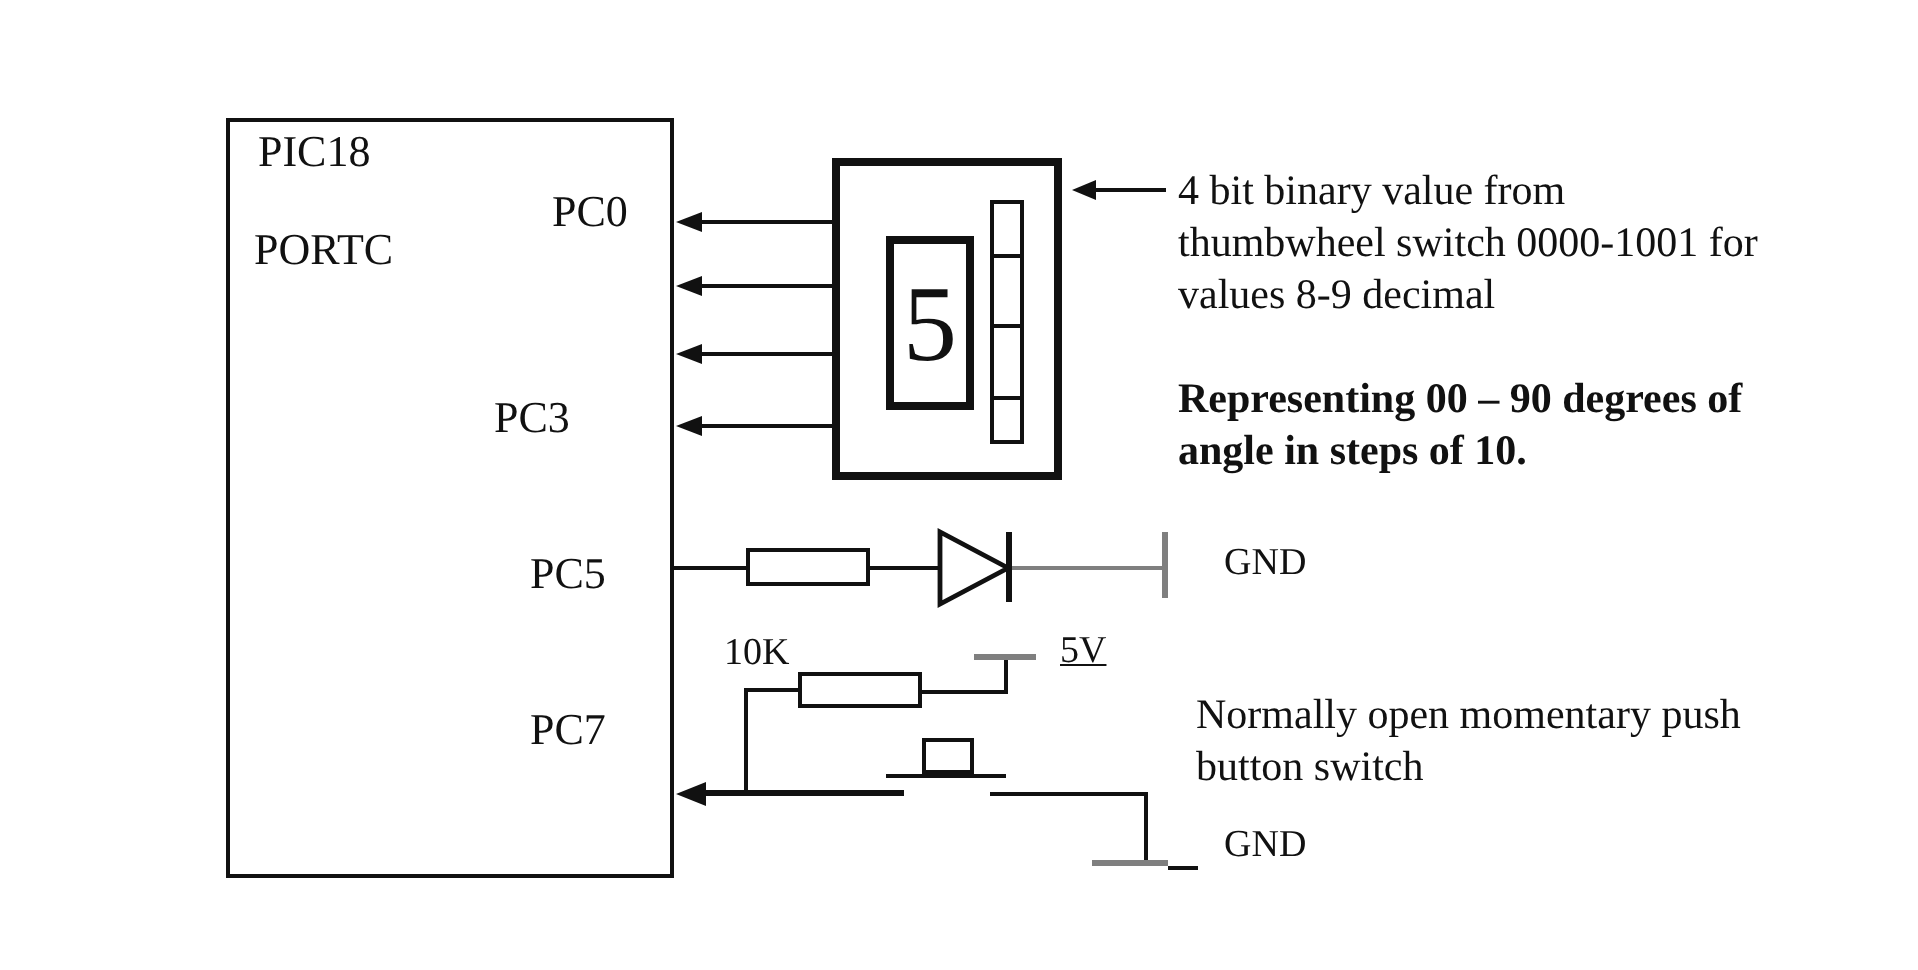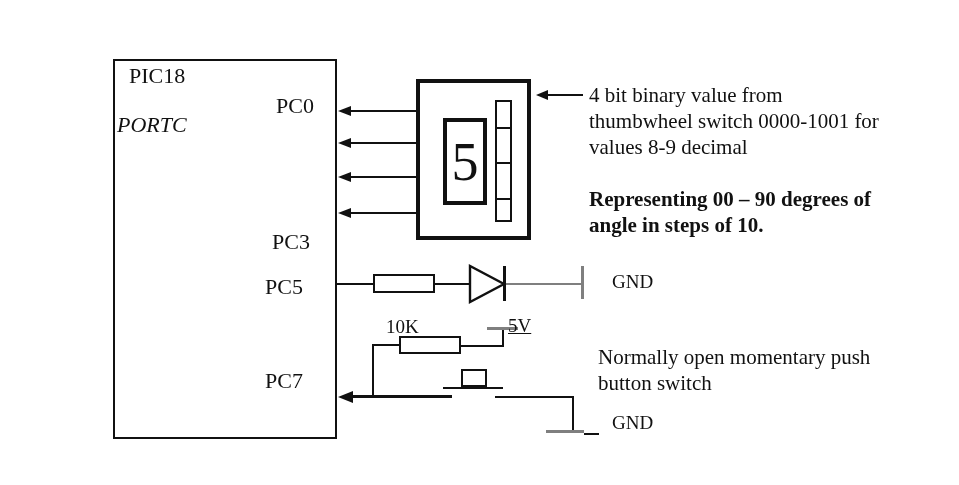--- a/index.html
+++ b/index.html
@@ -29,25 +29,25 @@
     display:flex;align-items:center;justify-content:center;font-size:54px;}
   svg{position:absolute;overflow:visible;}
 </style>
 </head>
 <body>
 
 <div id="canvas">
 
   <div class="rect" style="left:113px;top:59px;width:224px;height:380px;"></div>
   <div class="lbl" style="left:129px;top:64px;">PIC18</div>
-  <div class="lbl" style="left:117px;top:113px;font-style:italic;">PORTC</div>
+  <div class="lbl" style="left:127px;top:113px;">PORTC</div>
   <div class="lbl" style="left:276px;top:94px;">PC0</div>
-  <div class="lbl" style="left:272px;top:197px;margin-top:33px;">PC3</div>
+  <div class="lbl" style="left:247px;top:197px;">PC3</div>
   <div class="lbl" style="left:265px;top:275px;">PC5</div>
-  <div class="lbl" style="left:265px;top:369px;">PC7</div>
+  <div class="lbl" style="left:265px;top:353px;">PC7</div>
 
   <div class="arrow-left" style="left:338px;top:106px;"></div>
   <div class="hline" style="left:349px;top:110px;width:67px;"></div>
   <div class="arrow-left" style="left:338px;top:138px;"></div>
   <div class="hline" style="left:349px;top:142px;width:67px;"></div>
   <div class="arrow-left" style="left:338px;top:172px;"></div>
   <div class="hline" style="left:349px;top:176px;width:67px;"></div>
   <div class="arrow-left" style="left:338px;top:208px;"></div>
   <div class="hline" style="left:349px;top:212px;width:67px;"></div>
 
@@ -73,28 +73,28 @@
   <div class="rect" style="left:373px;top:274px;width:62px;height:19px;"></div>
   <div class="hline" style="left:435px;top:283px;width:35px;"></div>
   <svg style="left:468px;top:264px;" width="40" height="42">
     <polygon points="2,2 2,38 36,20" fill="none" stroke="#111" stroke-width="2.4"></polygon>
   </svg>
   <div class="vline" style="left:503px;top:266px;height:35px;width:3px;"></div>
   <div class="hline gray" style="left:506px;top:283px;width:76px;"></div>
   <div class="vline gray" style="left:581px;top:266px;height:33px;width:3px;"></div>
   <div class="small" style="left:612px;top:272px;">GND</div>
 
-  <div class="small" style="left:362px;top:317px;margin-left:24px;">10K</div>
+  <div class="small" style="left:362px;top:317px;">10K</div>
   <div class="rect" style="left:399px;top:336px;width:62px;height:18px;"></div>
   <div class="hline" style="left:373px;top:344px;width:26px;"></div>
   <div class="vline" style="left:372px;top:344px;height:54px;"></div>
   <div class="hline" style="left:461px;top:345px;width:43px;"></div>
   <div class="vline" style="left:502px;top:328px;height:18px;"></div>
   <div class="hline gray" style="left:487px;top:327px;width:31px;height:3px;"></div>
-  <div class="small" style="left:508px;top:316px;text-decoration:underline;">5V</div>
+  <div class="small" style="left:530px;top:316px;text-decoration:underline;">5V</div>
 
   <div class="arrow-left" style="left:338px;top:391px;border-right-width:15px;border-top-width:6px;border-bottom-width:6px;"></div>
   <div class="hline thick" style="left:351px;top:395px;width:101px;"></div>
 
   <div class="hline" style="left:443px;top:387px;width:60px;"></div>
   <div class="rect" style="left:461px;top:369px;width:26px;height:18px;"></div>
   <div class="hline" style="left:495px;top:396px;width:79px;"></div>
   <div class="vline" style="left:572px;top:396px;height:36px;"></div>
   <div class="hline gray" style="left:546px;top:430px;width:38px;height:3px;"></div>
   <div class="hline" style="left:584px;top:433px;width:15px;"></div>

